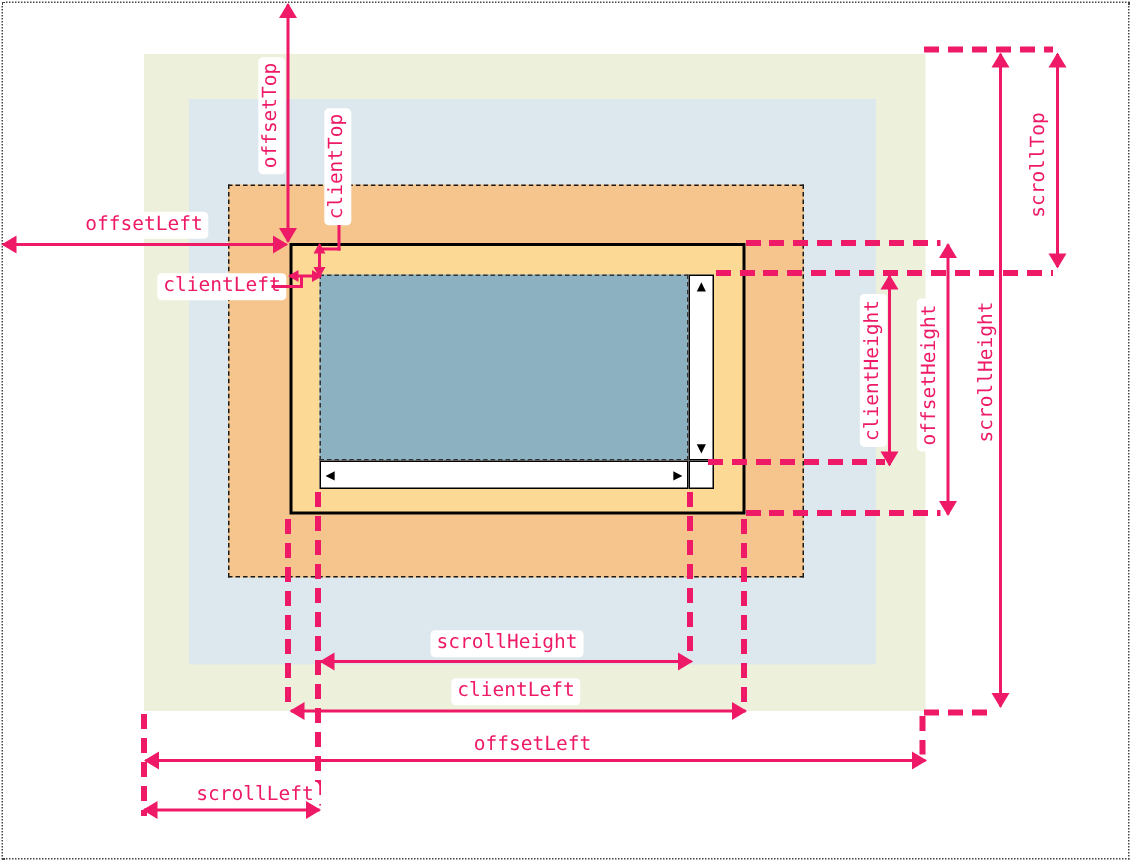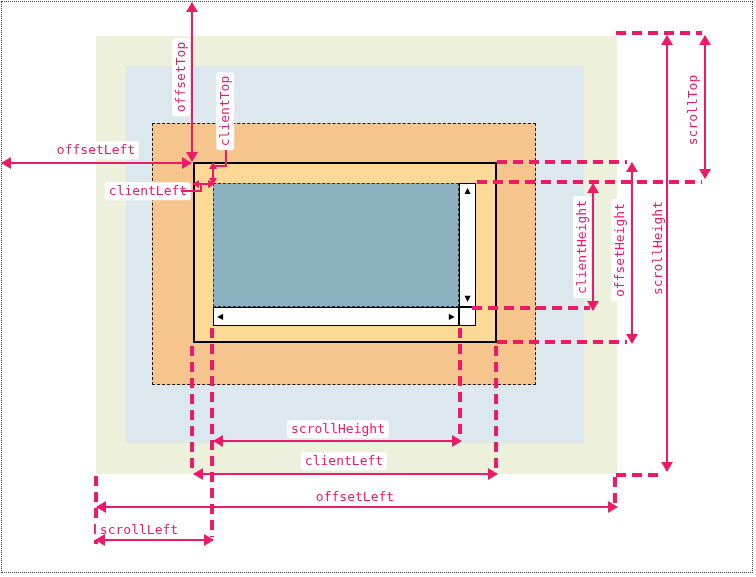--- a/index.html
+++ b/index.html
@@ -80,21 +80,21 @@
   <div class="lbl v" style="left:225px;top:111px;">clientTop</div>
   <div class="lbl" style="left:96px;top:150px;">offsetLeft</div>
   <div class="lbl" style="left:148px;top:191px;">clientLeft</div>
   <div class="lbl v" style="left:582px;top:247px;">clientHeight</div>
   <div class="lbl v" style="left:620px;top:250px;">offsetHeight</div>
   <div class="lbl v" style="left:658px;top:248px;">scrollHeight</div>
   <div class="lbl v" style="left:693px;top:110px;">scrollTop</div>
   <div class="lbl" style="left:338px;top:429px;">scrollHeight</div>
   <div class="lbl" style="left:344px;top:461px;">clientLeft</div>
   <div class="lbl" style="left:355px;top:497px;">offsetLeft</div>
-  <div class="lbl" style="left:139px;top:530px;text-align:center;">scrollLeft</div>
+  <div class="lbl" style="left:170px;top:530px;text-align:center;">scrollLeft</div>
 
   <div class="conn" style="left:225px;top:150px;width:2px;height:17px;"></div>
   <div class="conn" style="left:214px;top:165px;width:13px;height:2px;"></div>
   <div class="conn" style="left:181px;top:190px;width:21px;height:2px;"></div>
   <div class="conn" style="left:200px;top:184px;width:2px;height:8px;"></div>
 
   <div class="arr v" style="left:191px;top:3px;height:158px;"></div>
   <div class="arr h" style="left:2px;top:162px;width:189px;"></div>
   <div class="arr v sm" style="left:212px;top:163px;height:21px;"></div>
   <div class="arr h sm" style="left:193px;top:183px;width:21px;"></div>

